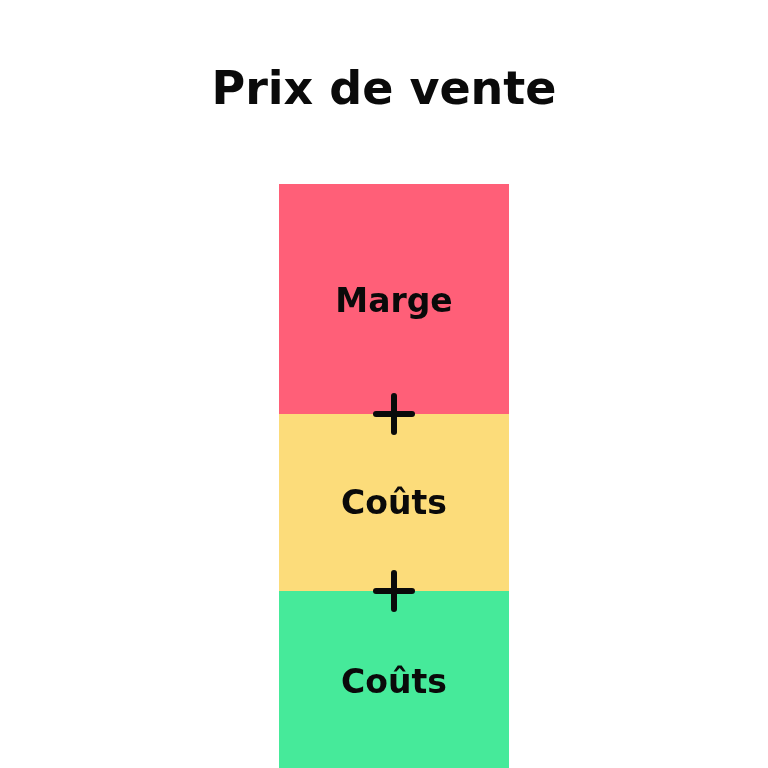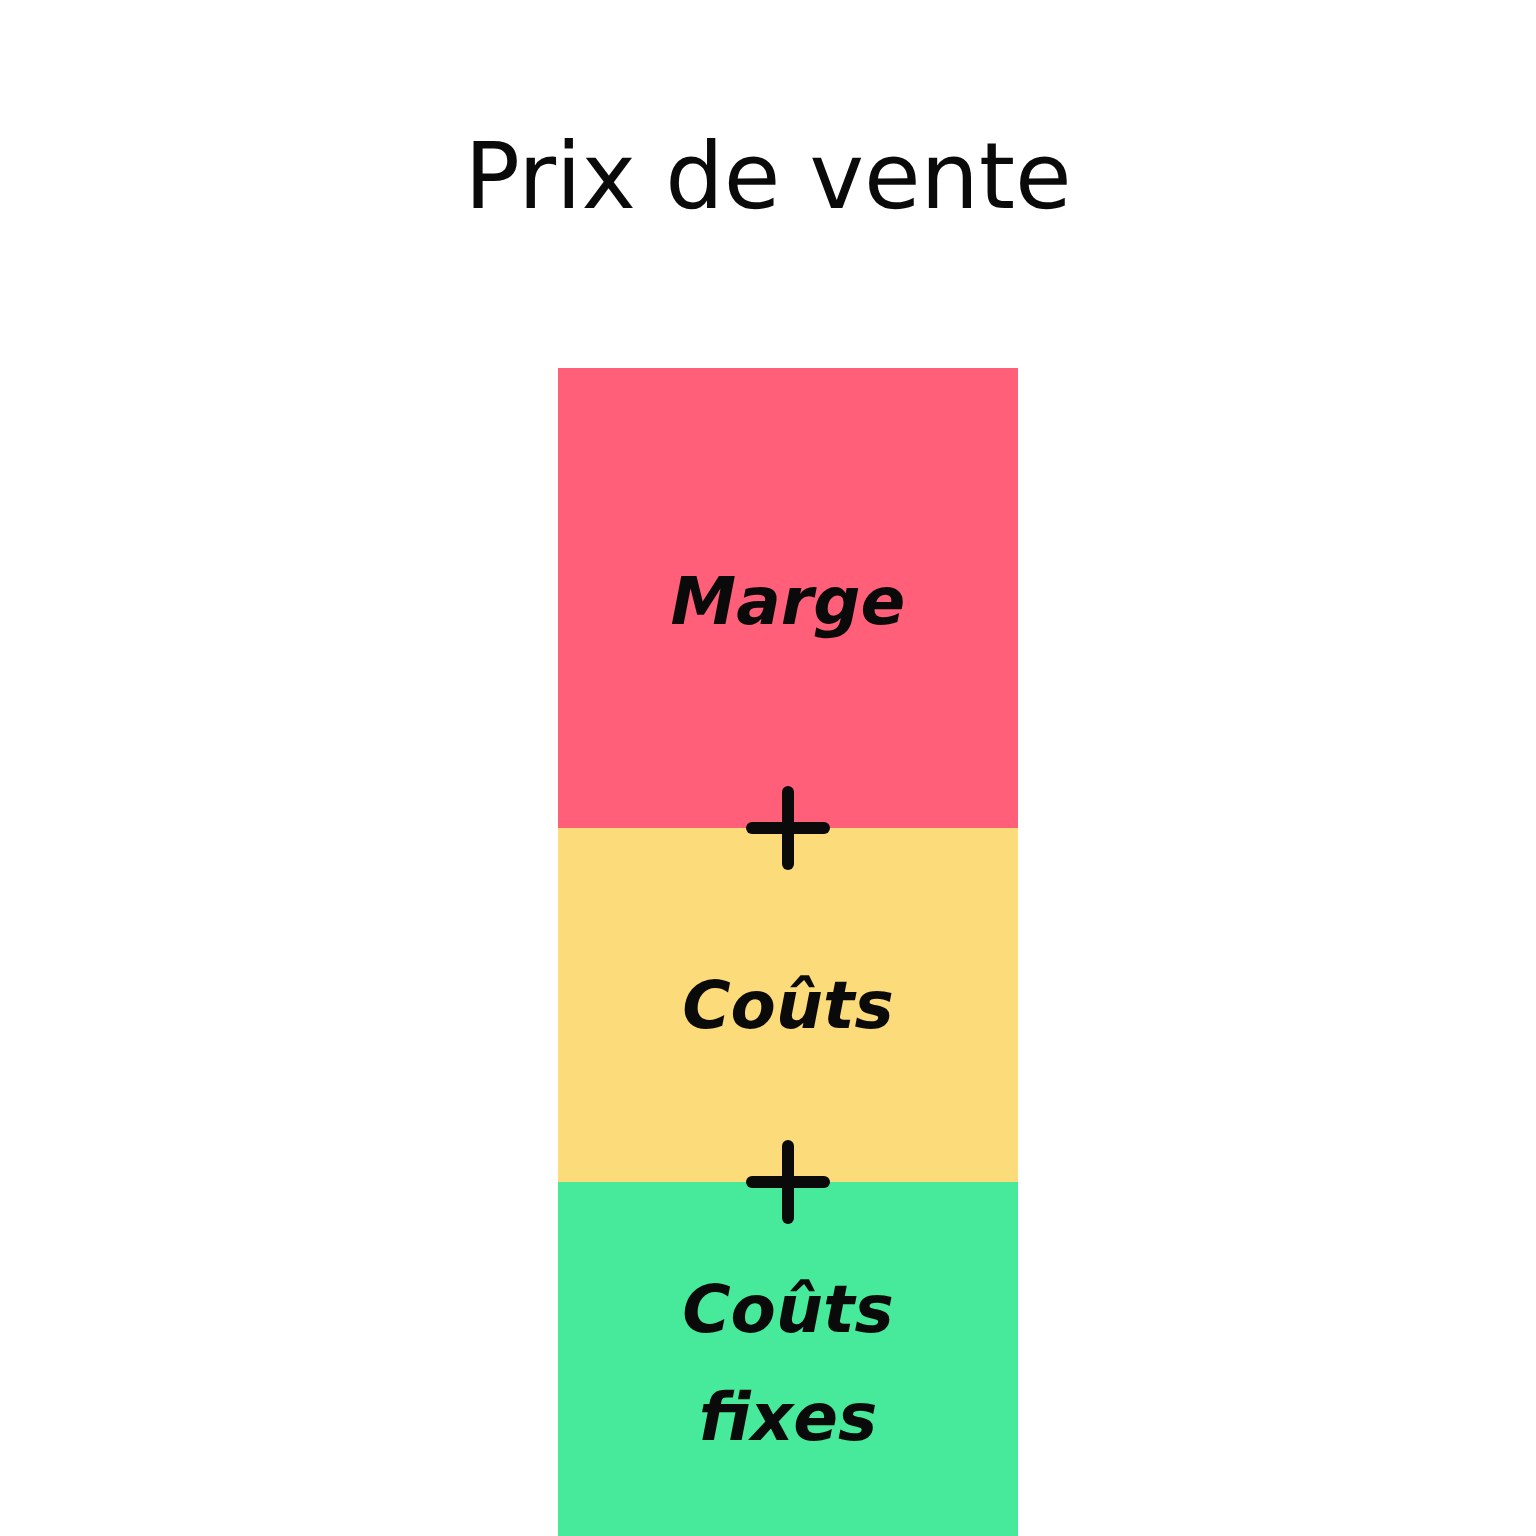--- a/index.html
+++ b/index.html
@@ -14,21 +14,21 @@
       position: relative;
       font-family: "DejaVu Sans", "Liberation Sans", sans-serif;
     }
     .title {
       position: absolute;
       left: 0;
       top: 56px;
       width: 768px;
       text-align: center;
       font-size: 46px;
-      font-weight: normal;
+      font-weight: bold;
       color: #0a0a0a;
       letter-spacing: 0px;
       line-height: 64px;
     }
     .stack {
       position: absolute;
       left: 279px;
       top: 184px;
       width: 230px;
       height: 584px;
@@ -58,21 +58,21 @@
       height: 177px;
       background: #fcdc7a;
     }
     .seg-variables .label { margin-top: 0px; }
     .seg-fixes {
       top: 407px;
       height: 177px;
       background: #46ea9a;
     }
     .seg-fixes .label { margin-top: 4px; }
-    .label span { display: block; font-style: italic; }
+    .label span { display: block; }
     .plus {
       position: absolute;
       left: 94px;
       width: 42px;
       height: 42px;
     }
     .plus::before, .plus::after {
       content: "";
       position: absolute;
       background: #0a0a0a;
@@ -107,19 +107,18 @@
 
   <div class="segment seg-variables">
     <div class="label">
       <span>Coûts</span>
     </div>
   </div>
 
   <div class="segment seg-fixes">
     <div class="label">
       <span>Coûts</span>
-      <span>fixes</span>
     </div>
   </div>
 
   <div class="plus plus-1"></div>
   <div class="plus plus-2"></div>
 </div>
 
 </body></html>

